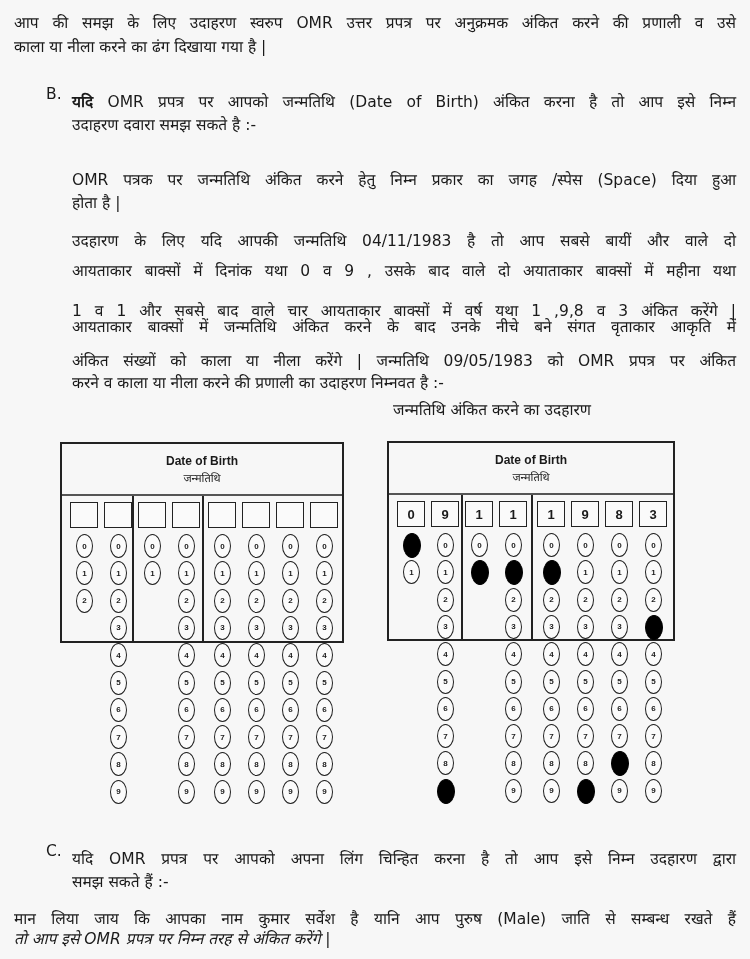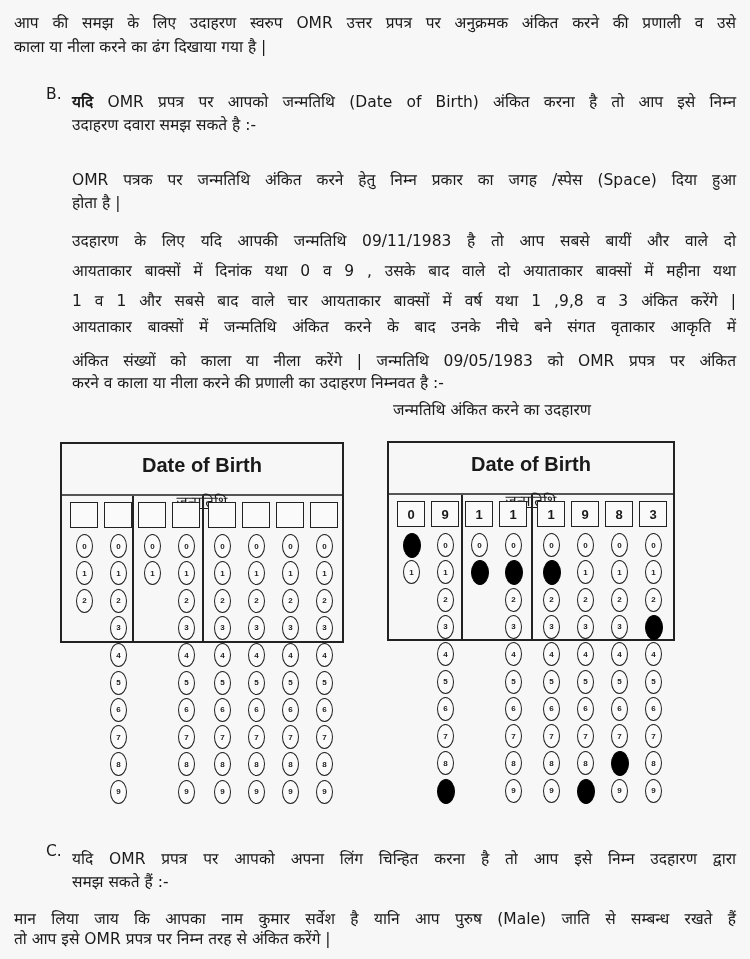--- a/index.html
+++ b/index.html
@@ -2,22 +2,22 @@
 <html><head>
 <meta charset="utf-8">
 <style>
   html,body{margin:0;padding:0;background:#f7f7f7;}
   body{width:750px;height:959px;position:relative;overflow:hidden;
        font-family:"DejaVu Sans","Liberation Sans",sans-serif;color:#1a1a1a;}
   .line{position:absolute;font-size:15.5px;white-space:nowrap;line-height:22px;}
   .j{text-align:justify;text-align-last:justify;margin-top:8px;}
   .omr{position:absolute;border:2px solid #222;background:#f7f7f7;}
   .omr .hdr{position:absolute;left:0;right:0;top:0;border-bottom:2px solid #555;text-align:center;}
-  .omr .t1{font-family:"Liberation Sans",sans-serif;font-weight:bold;font-size:20px;margin-top:10px;}
-  .omr .t2{font-size:15px;margin-top:14px;text-decoration:underline;}
+  .omr .t1{font-family:"Liberation Sans",sans-serif;font-weight:bold;font-size:12px;margin-top:10px;}
+  .omr .t2{font-size:11px;margin-top:2px;}
   .vdiv{position:absolute;width:2px;background:#222;}
   .box{position:absolute;width:26px;height:24px;border:1.5px solid #222;background:#fafafa;
        font-family:"Liberation Sans",sans-serif;font-weight:bold;font-size:13px;
        display:flex;align-items:center;justify-content:center;}
   .bub{position:absolute;width:15px;height:22px;border:1.3px solid #222;border-radius:50%;
        font-family:"Liberation Sans",sans-serif;font-weight:bold;font-size:8px;
        display:flex;align-items:center;justify-content:center;background:#fbfbfb;}
   .bub.filled{background:#000;border-color:#000;color:transparent;width:16px;height:23px;}
 </style>
 </head>
@@ -29,23 +29,23 @@
 <div class="line" style="left:46px;top:83px;">B.</div>
 <div class="line j" style="left:72px;top:83px;width:664px;">
   <b>यदि</b>
   <span>OMR प्रपत्र पर आपको जन्मतिथि (Date of Birth) अंकित करना है तो आप इसे निम्न</span>
 </div>
 <div class="line" style="left:72px;top:114px;">उदाहरण दवारा समझ सकते है :-</div>
 
 <div class="line j" style="left:72px;top:161px;width:664px;">OMR पत्रक पर जन्मतिथि अंकित करने हेतु निम्न प्रकार का जगह /स्पेस (Space) दिया हुआ</div>
 <div class="line" style="left:72px;top:192px;">होता है |</div>
 
-<div class="line j" style="left:72px;top:222px;width:664px;">उदहारण के लिए यदि आपकी जन्मतिथि 09/11/1983  है तो आप सबसे बायीं और वाले दो</div>
+<div class="line j" style="left:72px;top:222px;width:664px;">उदहारण के लिए यदि आपकी जन्मतिथि 04/11/1983  है तो आप सबसे बायीं और वाले दो</div>
 <div class="line j" style="left:72px;top:252px;width:664px;">आयताकार बाक्सों में दिनांक यथा 0 व 9 , उसके बाद वाले दो अयाताकार बाक्सों में महीना यथा</div>
-<div class="line j" style="left:72px;top:282px;width:664px;">1 व 1 और सबसे बाद वाले चार आयताकार बाक्सों में वर्ष यथा 1 ,9,8 व 3 अंकित करेंगे |</div>
+<div class="line j" style="left:72px;top:292px;width:664px;">1 व 1 और सबसे बाद वाले चार आयताकार बाक्सों में वर्ष यथा 1 ,9,8 व 3 अंकित करेंगे |</div>
 <div class="line j" style="left:72px;top:308px;width:664px;">आयताकार बाक्सों में जन्मतिथि अंकित करने के बाद उनके नीचे बने संगत वृताकार आकृति में</div>
 <div class="line j" style="left:72px;top:342px;width:664px;">अंकित संख्यों को काला या नीला करेंगे | जन्मतिथि 09/05/1983  को OMR प्रपत्र पर अंकित</div>
 <div class="line" style="left:72px;top:372px;">करने व काला या नीला करने की प्रणाली का उदाहरण निम्नवत है :-</div>
 
 <div class="line" style="left:393px;top:399px;">जन्मतिथि अंकित करने का उदहारण</div>
 
 <div class="omr" id="omr1" style="left:60px;top:442px;width:280px;height:197px;">
   <div class="hdr" style="height:50px;">
     <div class="t1">Date of Birth</div>
     <div class="t2">जन्मतिथि</div>
@@ -205,13 +205,13 @@
     <div class="bub" style="left: 256px; top: 253.8px;">6</div>
     <div class="bub" style="left: 256px; top: 281.1px;">7</div>
     <div class="bub" style="left: 256px; top: 308.4px;">8</div>
     <div class="bub" style="left: 256px; top: 335.7px;">9</div>
   </div>
 
 <div class="line" style="left:46px;top:840px;">C.</div>
 <div class="line j" style="left:72px;top:840px;width:664px;">यदि OMR प्रपत्र पर आपको अपना लिंग चिन्हित करना है तो आप इसे निम्न उदहारण द्वारा</div>
 <div class="line" style="left:72px;top:871px;">समझ सकते हैं :-</div>
 <div class="line j" style="left:14px;top:900px;width:722px;">मान लिया जाय कि आपका नाम कुमार सर्वेश है यानि आप पुरुष (Male) जाति से सम्बन्ध रखते हैं</div>
-<div class="line" style="left:14px;top:928px;">तो आप इसे OMR प्रपत्र पर निम्न तरह से अंकित करेंगे |</div>
+<div class="line" style="left:14px;top:928px;font-style:italic;">तो आप इसे OMR प्रपत्र पर निम्न तरह से अंकित करेंगे |</div>
 
 </body></html>

